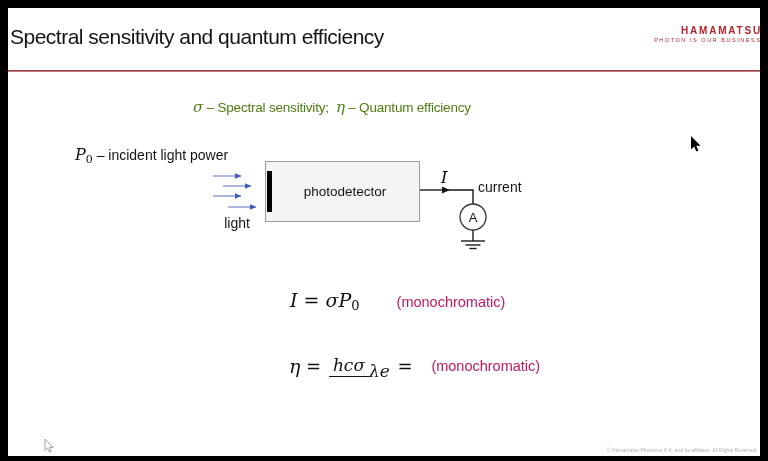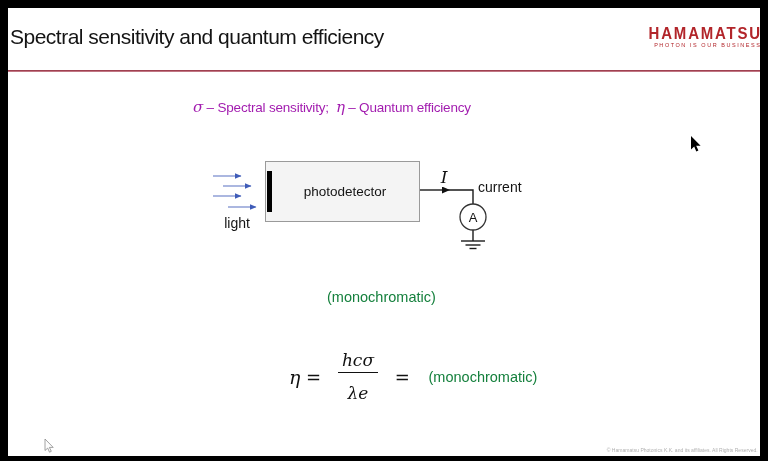--- a/index.html
+++ b/index.html
@@ -15,54 +15,54 @@
     position:absolute; left:2px; top:17px; margin:0;
     font-size:21px; font-weight:400; letter-spacing:-0.5px; color:#141414;
     white-space:nowrap;
   }
   .divider {
     position:absolute; left:0; top:62px; width:752px; height:2px;
     background:linear-gradient(to bottom,#8e2638,#d2919c);
   }
   .logo { position:absolute; right:0; top:18px; text-align:right; }
   .logo .brand {
-    font-weight:bold; font-size:15px; letter-spacing:1.8px;
+    font-weight:bold; font-size:10px; letter-spacing:1.8px;
     color:#b2252a; margin-right:-2px; line-height:1; white-space:nowrap;
     transform:scaleY(1.05);
   }
   .logo .tagline {
     font-size:5.5px; letter-spacing:1.55px; color:#b2252a;
     margin-top:2px; margin-right:-1.5px; line-height:1; white-space:nowrap;
   }
   .subtitle {
-    position:absolute; left:185px; top:90px; font-size:13.5px; color:#a21caf;
+    position:absolute; left:185px; top:90px; font-size:13.5px; color:#4d7c0f;
     white-space:pre; letter-spacing:-0.2px;
   }
   .greek { font-family:"DejaVu Serif", serif; font-style:italic; font-size:15px; }
   .p0-label {
     position:absolute; left:67px; top:137px; font-size:14px; color:#141414;
     white-space:pre;
   }
   .mathvar { font-family:"DejaVu Serif", serif; font-style:italic; font-size:16px; }
   .msub { font-family:"DejaVu Serif", serif; font-size:11px; vertical-align:-3px; }
   .diagram { position:absolute; left:192px; top:147px; }
   .svg-sans { font-family:"Liberation Sans", sans-serif; fill:#141414; }
   .svg-serif-it { font-family:"DejaVu Serif", serif; font-style:italic; fill:#111; }
   .formula-row { position:absolute; display:flex; color:#111; }
   .f1 { left:282px; top:281px; align-items:baseline; }
   .math19 { font-family:"DejaVu Serif", serif; font-size:19px; }
   .it { font-style:italic; }
   .pre { white-space:pre; }
-  .mono-note { font-family:"Liberation Sans", sans-serif; font-size:14.5px; color:#15803d; }
+  .mono-note { font-family:"Liberation Sans", sans-serif; font-size:14.5px; color:#be185d; }
   .f1 .mono-note { margin-left:37px; }
   .f2 { left:281px; top:343px; align-items:center; font-family:"DejaVu Serif", serif; }
   .f2 .lhs { font-size:19px; }
   .f2 .eq { font-size:18px; }
-  .frac { display:inline-flex; flex-direction:column; align-items:center;
-          font-size:17px; line-height:1.15; margin:0 11px; }
+  .frac { display:inline-flex; flex-direction:row; align-items:center;
+          font-size:17px; line-height:1.15; margin:0 2px; }
   .frac .num { padding:0 4px 1px; border-bottom:1.4px solid #111; }
   .frac .den { padding-top:11px; }
   .f2 .mono-note { margin-left:13px; }
   .msub2 { font-family:"DejaVu Serif", serif; font-size:13px; vertical-align:-3px; }
   .footer-copyright {
     position:absolute; right:2px; bottom:3px; font-size:7px; color:#b0b0b0;
     white-space:nowrap; transform:scale(0.72); transform-origin:100% 100%;
   }
   .cursor-main { position:absolute; left:682px; top:128px; }
   .cursor-secondary { position:absolute; left:36px; top:431px; }
@@ -77,20 +77,21 @@
 
     <div class="logo">
       <div class="brand">HAMAMATSU</div>
       <div class="tagline">PHOTON IS OUR BUSINESS</div>
     </div>
 
     <div class="divider"></div>
 
     <div class="subtitle"><span class="greek">σ</span><span> – Spectral sensitivity;  </span><span class="greek">η</span><span> – Quantum efficiency</span></div>
 
+    <div class="p0-label"><span class="mathvar">P</span><span class="msub">0</span><span> – incident light power</span></div>
 
     <svg class="diagram" width="345" height="110" viewBox="0 0 345 110">
       <defs>
         <marker id="ah-blue" markerUnits="userSpaceOnUse" markerWidth="8" markerHeight="7" refX="6.5" refY="3" orient="auto">
           <path d="M0,0 L7,3 L0,6 Z" fill="#3f5cb8"></path>
         </marker>
         <marker id="ah-black" markerUnits="userSpaceOnUse" markerWidth="9" markerHeight="8" refX="7" refY="3.5" orient="auto">
           <path d="M0,0 L8,3.5 L0,7 Z" fill="#111"></path>
         </marker>
       </defs>
@@ -118,20 +119,21 @@
       </g>
 
       <circle cx="273" cy="62" r="13" fill="#fff" stroke="#333" stroke-width="1.3"></circle>
       <text x="273" y="66.5" text-anchor="middle" class="svg-sans" font-size="13">A</text>
 
       <text x="244" y="28" text-anchor="middle" class="svg-serif-it" font-size="17">I</text>
       <text x="278" y="37" class="svg-sans" font-size="14">current</text>
     </svg>
 
     <div class="formula-row f1">
+      <span class="math19"><span class="it">I</span><span class="pre"> = </span><span class="it">σP</span><span class="msub2">0</span></span>
       <span class="mono-note">(monochromatic)</span>
     </div>
 
     <div class="formula-row f2">
       <span class="lhs it">η</span>
       <span class="eq pre"> = </span>
       <span class="frac">
         <span class="num it">hcσ</span>
         <span class="den it">λe</span>
       </span>

